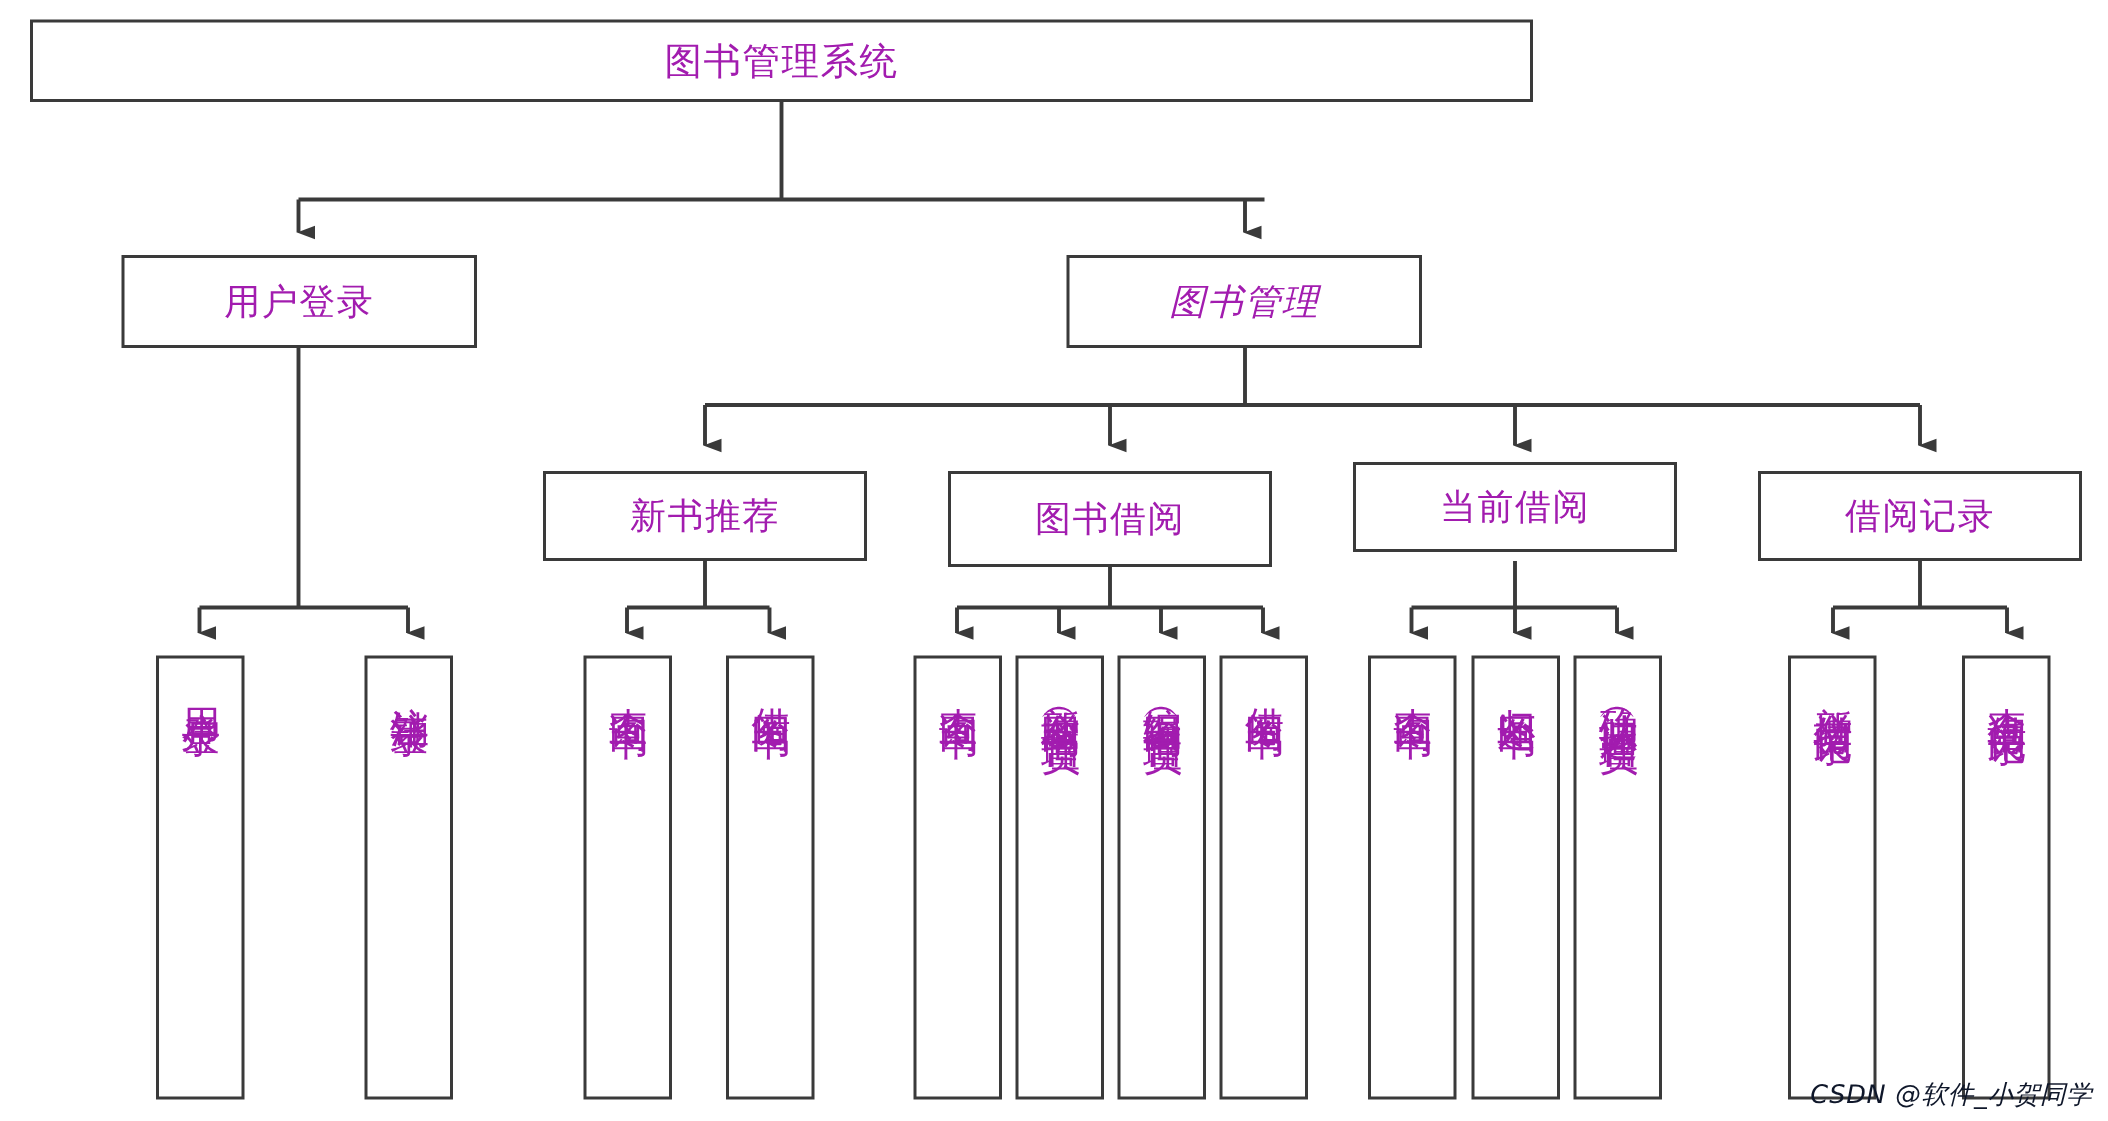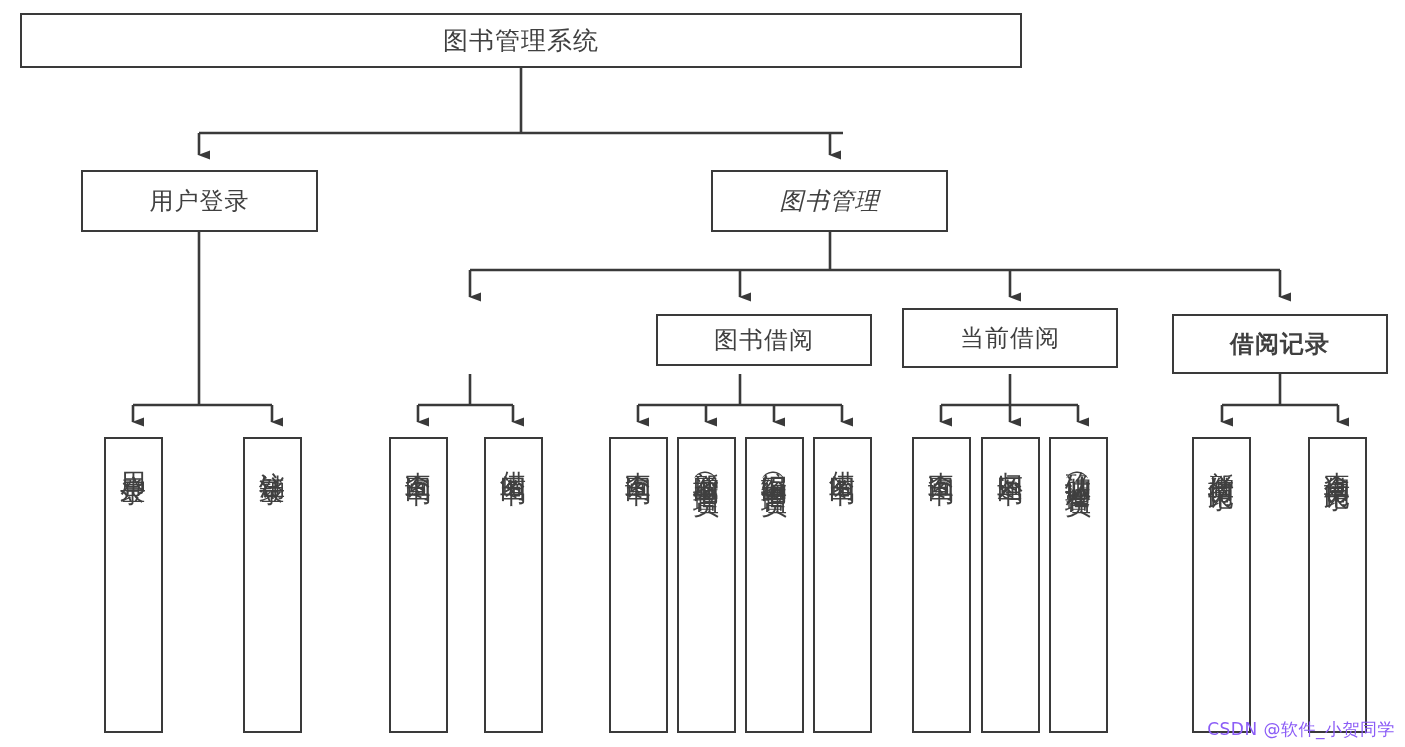--- a/index.html
+++ b/index.html
@@ -32,21 +32,21 @@
     position: absolute;
     box-sizing: border-box;
     border: 2px solid #3a3a3a;
     background: #ffffff;
     display: flex;
     align-items: center;
     justify-content: center;
     overflow: hidden;
   }
   .node .label {
-    color: #404040;
+    color: #a21caf;
     letter-spacing: 1px;
     line-height: 1.18;
     text-align: center;
     white-space: nowrap;
   }
   
   .node.horiz .label {
     font-size: 24px;
   }
   .node.root .label {
@@ -63,23 +63,24 @@
     font-size: 26px;
     letter-spacing: 3px;
     line-height: 1;
     white-space: nowrap;
   }
   .watermark {
     position: absolute;
     right: 10px;
     bottom: 6px;
     font-size: 17px;
-    color: #8b5cf6;
+    color: #0f172a;
     letter-spacing: 0.5px;
     white-space: nowrap;
+    font-style: italic;
   }
 </style>
 </head>
 <body>
 
 <div id="diagram">
 
   <svg class="edges" viewBox="0 0 1405 747">
     <defs>
       <marker id="arrow" viewBox="0 0 10 12" refX="5" refY="11" markerWidth="10" markerHeight="12" orient="auto-start-reverse" markerUnits="userSpaceOnUse">
@@ -134,27 +135,30 @@
     <span class="label">图书管理系统</span>
   </div>
 
   <div class="node horiz" style="left:81px; top:170px; width:237px; height:62px;">
     <span class="label">用户登录</span>
   </div>
   <div class="node horiz" style="left:711px; top:170px; width:237px; height:62px;font-style:italic;">
     <span class="label">图书管理</span>
   </div>
 
-  <div class="node horiz" style="left:632px; top:314px; width:216px; height:52px;margin-left:24px;">
+  <div class="node horiz" style="left:362px; top:314px; width:216px; height:60px;">
+    <span class="label">新书推荐</span>
+  </div>
+  <div class="node horiz" style="left:632px; top:314px; width:216px; height:64px;">
     <span class="label">图书借阅</span>
   </div>
   <div class="node horiz" style="left:902px; top:308px; width:216px; height:60px;">
     <span class="label">当前借阅</span>
   </div>
-  <div class="node horiz" style="left:1172px; top:314px; width:216px; height:60px;font-weight:bold;">
+  <div class="node horiz" style="left:1172px; top:314px; width:216px; height:60px;">
     <span class="label">借阅记录</span>
   </div>
 
   <div class="node vert" style="left:104px; top:437px; width:59px; height:296px;">
     <span class="label">用户登录</span>
   </div>
   <div class="node vert" style="left:243px; top:437px; width:59px; height:296px;">
     <span class="label">注销登录</span>
   </div>
 

